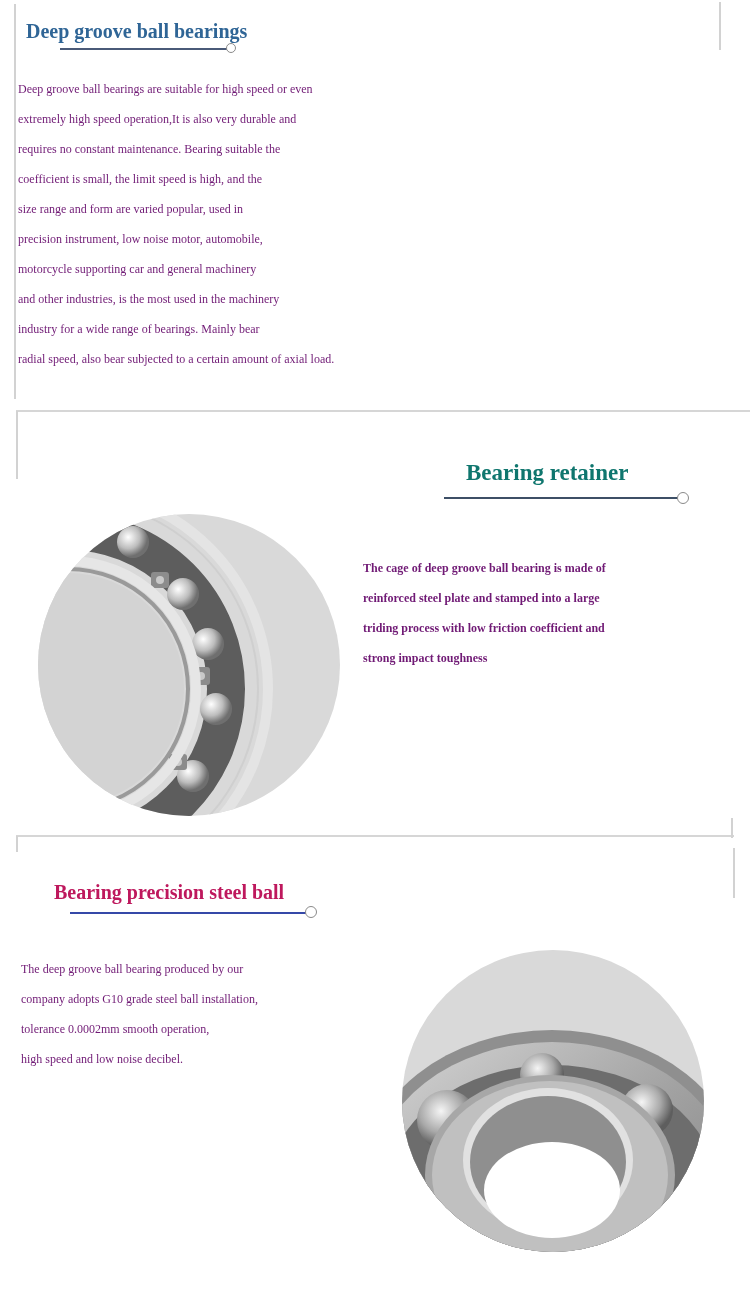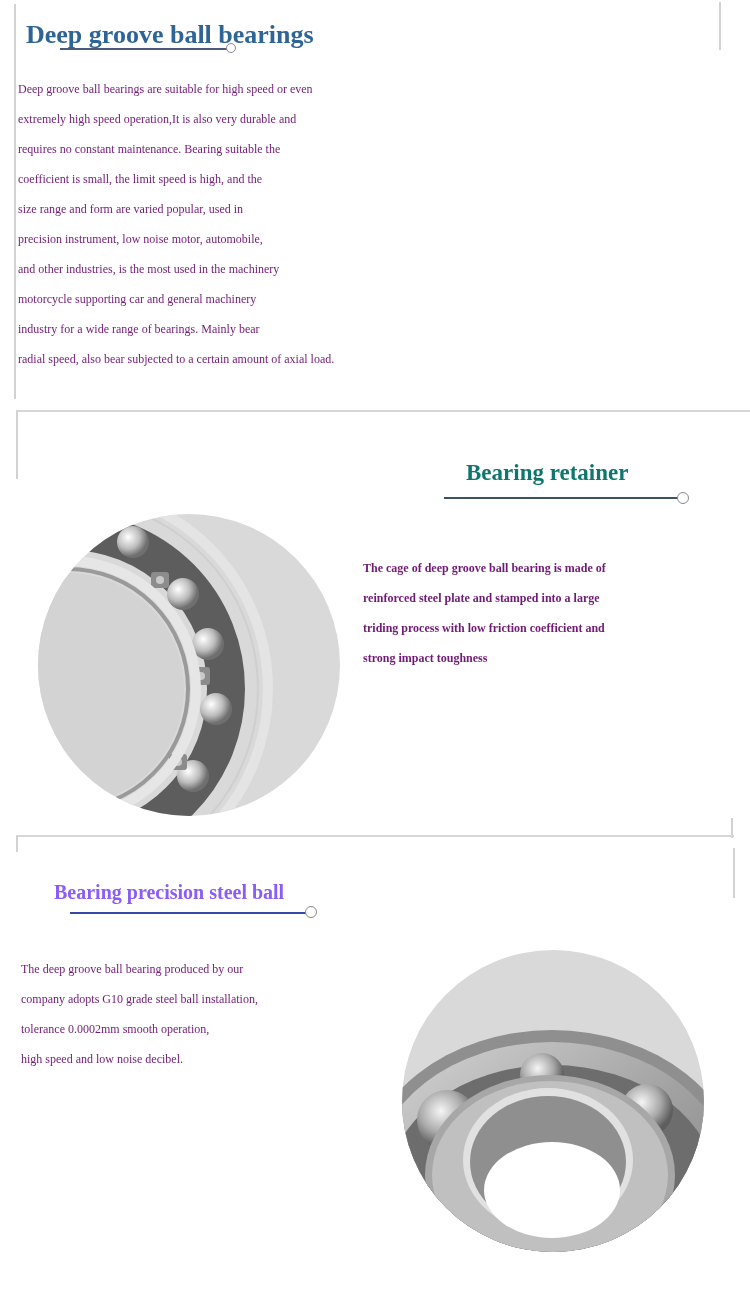--- a/index.html
+++ b/index.html
@@ -29,33 +29,33 @@
 <div class="vline" style="left:14px; top:4px; height:395px;"></div>
 <div class="vline" style="left:719px; top:2px; height:48px;"></div>
 <div class="hline" style="left:16px; top:410px; width:734px;"></div>
 <div class="vline" style="left:16px; top:411px; height:68px;"></div>
 <div class="hline" style="left:16px; top:835px; width:718px;"></div>
 <div class="vline" style="left:16px; top:836px; height:16px;"></div>
 <div class="vline" style="left:731px; top:818px; height:20px;"></div>
 <div class="vline" style="left:733px; top:848px; height:50px;"></div>
 
 <section>
-  <h2 class="heading" style="left:26px; top:20px; font-size:26px; color:#2f6596;">Deep groove ball bearings</h2>
+  <h2 class="heading" style="left:26px; top:20px; font-size:20px; color:#2f6596;">Deep groove ball bearings</h2>
   <div class="underline" style="left:60px; top:48px; width:168px; background:#4a5a78; height:1.5px;"></div>
   <div class="knob" style="left:226px; top:43px; width:10px; height:10px;"></div>
 
   <div class="para" style="left:18px; top:74px;">
     <span>Deep groove ball bearings are suitable for high speed or even</span>
     <span>extremely high speed operation,It is also very durable and</span>
     <span>requires no constant maintenance. Bearing suitable the</span>
     <span>coefficient is small, the limit speed is high, and the</span>
     <span>size range and form are varied popular, used in</span>
     <span>precision instrument, low noise motor, automobile,</span>
+    <span>motorcycle supporting car and general machinery</span>
     <span>and other industries, is the most used in the machinery</span>
-    <span>motorcycle supporting car and general machinery</span>
     <span>industry for a wide range of bearings. Mainly bear</span>
     <span>radial speed, also bear subjected to a certain amount of axial load.</span>
   </div>
 
   <svg class="bearing1" viewBox="0 0 280 270" style="z-index:-1;">
     <defs>
       <linearGradient id="outerG" x1="0" y1="0" x2="1" y2="1">
         <stop offset="0" stop-color="#f2f2f2"></stop>
         <stop offset="0.45" stop-color="#b9b9b9"></stop>
         <stop offset="1" stop-color="#8a8a8a"></stop>
@@ -128,21 +128,21 @@
 
   <div class="para" style="left:363px; top:553px;font-weight:bold;">
     <span>The cage of deep groove ball bearing is made of</span>
     <span>reinforced steel plate and stamped into a large</span>
     <span>triding process with low friction coefficient and</span>
     <span>strong impact toughness</span>
   </div>
 </section>
 
 <section>
-  <h2 class="heading" style="left:54px; top:881px; font-size:20px; color:#8b5cf6;">Bearing precision steel ball</h2>
+  <h2 class="heading" style="left:54px; top:881px; font-size:20px; color:#be185d;">Bearing precision steel ball</h2>
   <div class="underline" style="left:70px; top:912px; width:236px; background:#3548a8; height:2px;"></div>
   <div class="knob" style="left:305px; top:906px;"></div>
 
   <div class="para" style="left:21px; top:954px;">
     <span>The deep groove ball bearing produced by our</span>
     <span>company adopts G10 grade steel ball installation,</span>
     <span>tolerance 0.0002mm smooth operation,</span>
     <span>high speed and low noise decibel.</span>
   </div>
 

